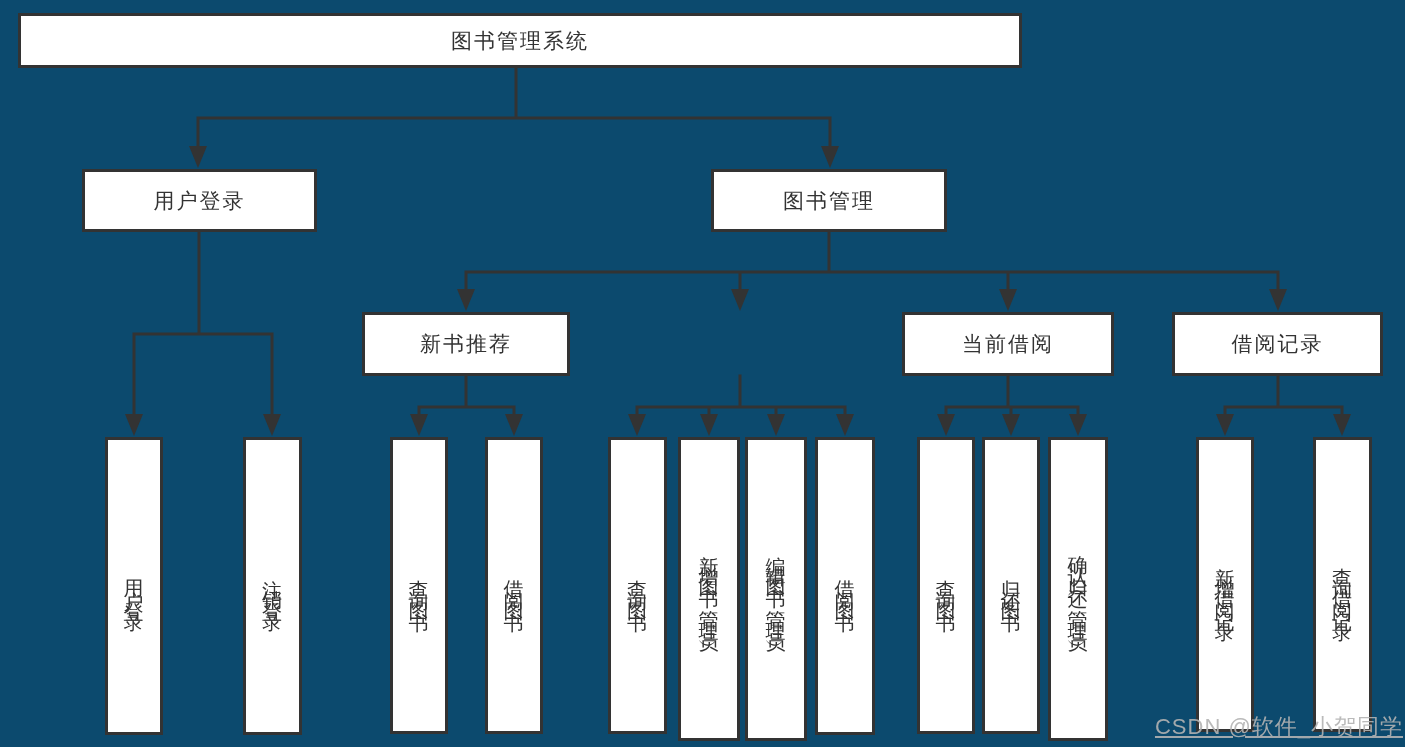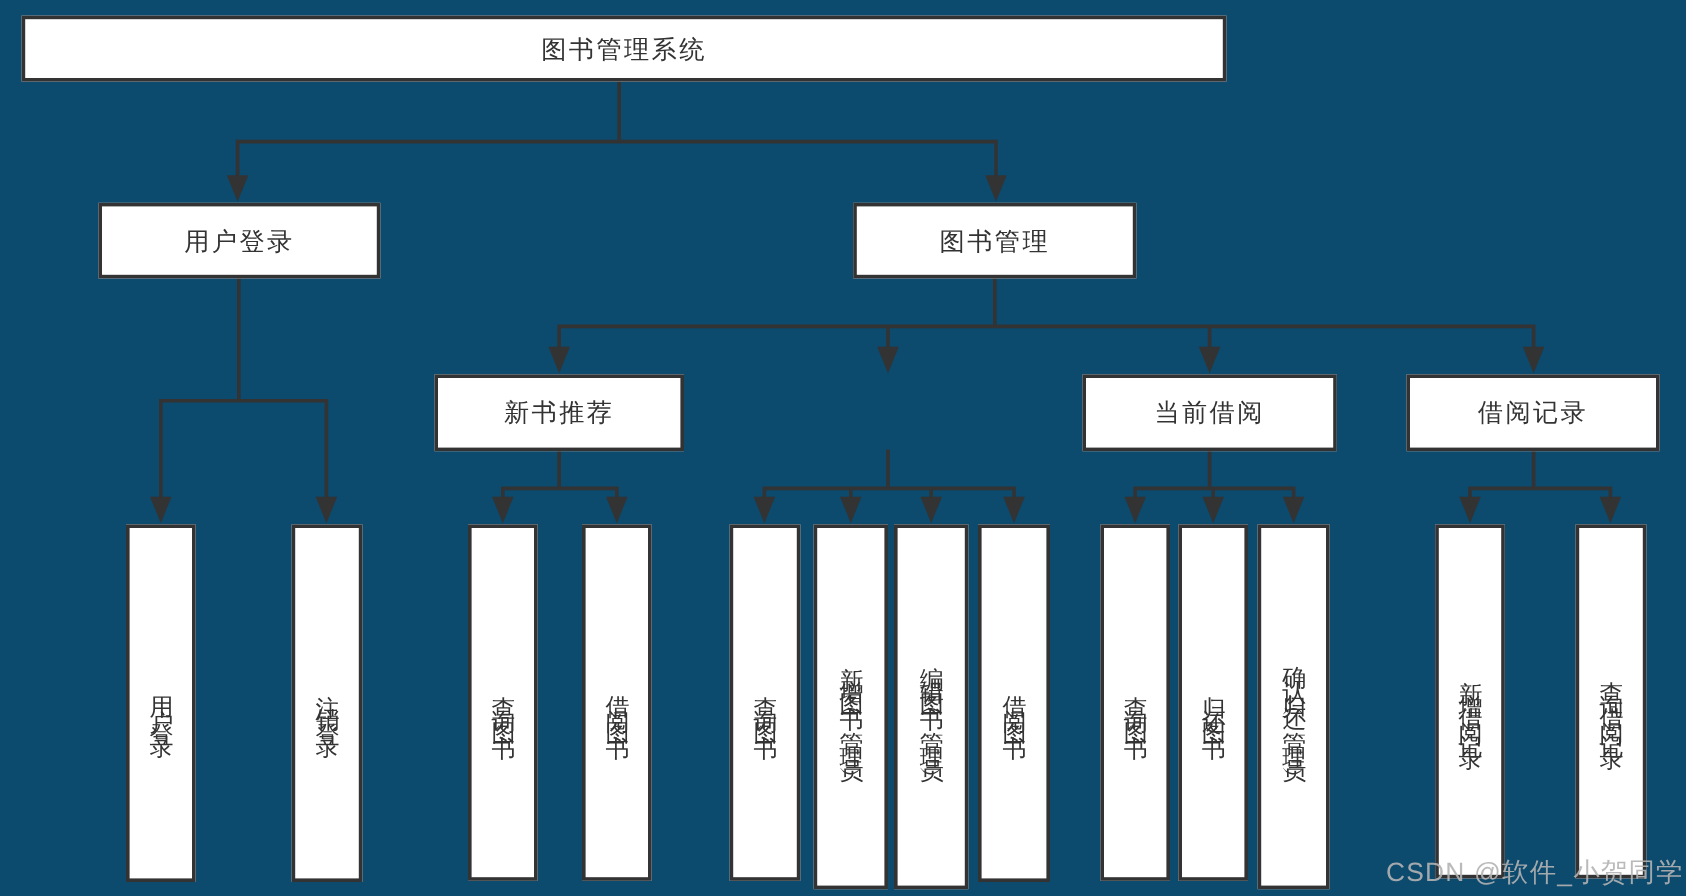--- a/index.html
+++ b/index.html
@@ -36,20 +36,21 @@
   }
   .watermark {
     position:absolute;
     right:2px; bottom:5px;
     font-size:22px;
     letter-spacing:1px;
     color:var(--wm,#b3b3b3);
     opacity:.9;
     white-space:nowrap;
     pointer-events:none;
+    text-decoration:underline;
   }
 </style>
 </head>
 <body>
 
 <div class="canvas">
 
   <svg class="connectors" viewBox="0 0 1405 747" xmlns="http://www.w3.org/2000/svg" aria-hidden="true">
     <path d="
       M516 68 V118 M198 118 H830 M198 118 V146 M830 118 V146

